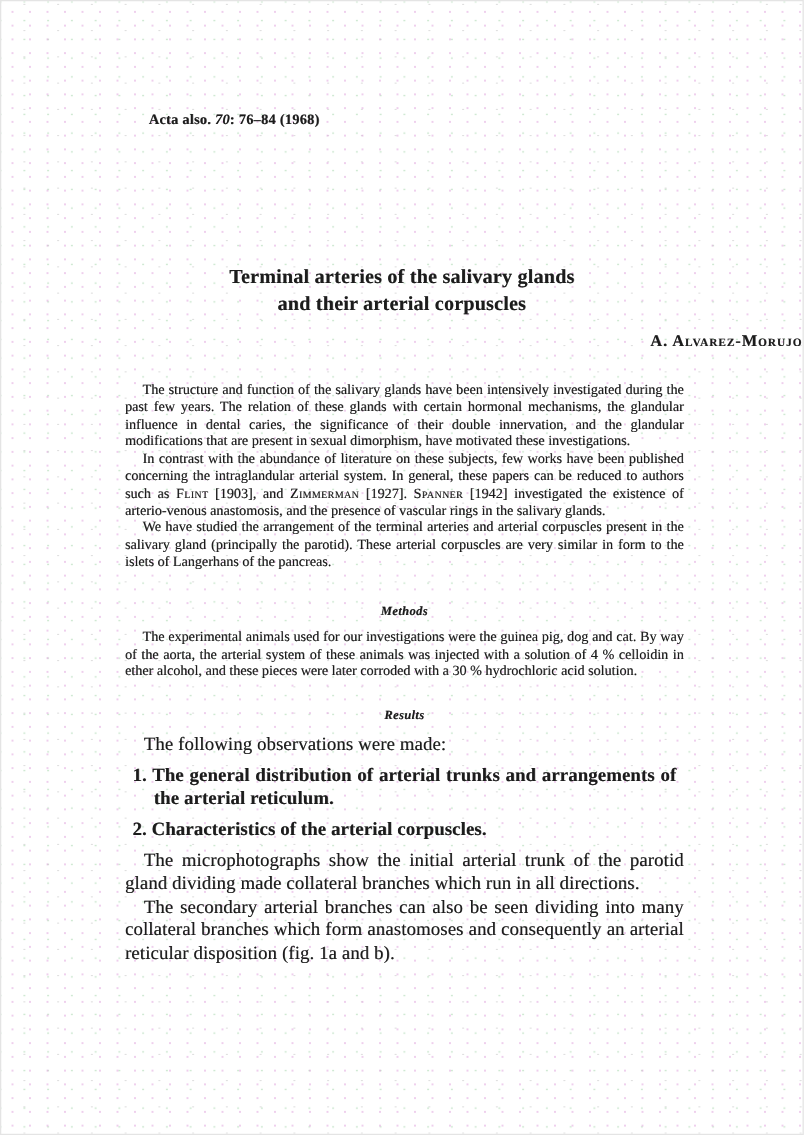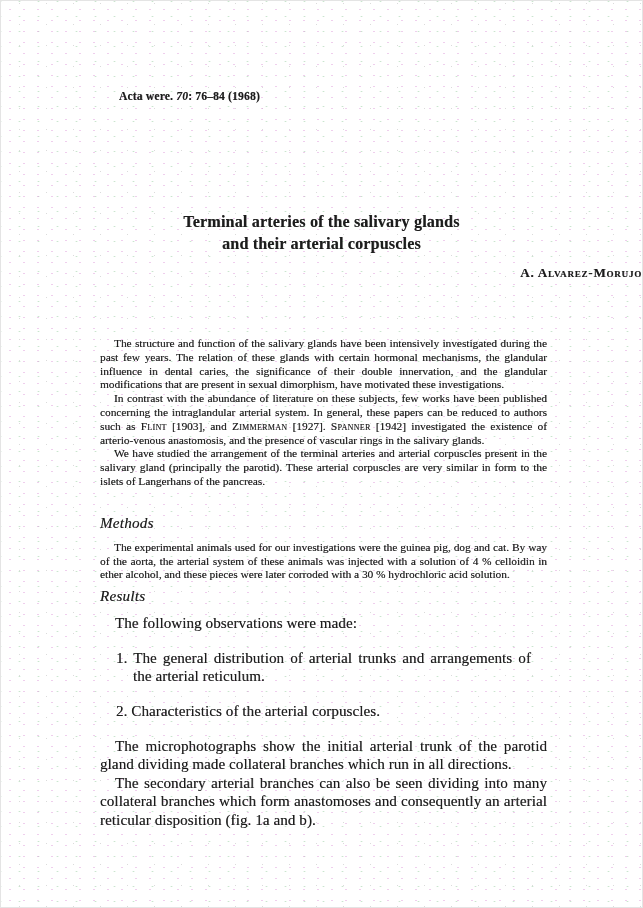--- a/index.html
+++ b/index.html
@@ -70,63 +70,64 @@
     text-align: right;
     font-size: 13px;
     font-variant: small-caps;
     letter-spacing: 0.8px;
     font-weight: 700;
   }
 
   .body-column {
     position: absolute;
     left: 99px;
-    top: 336px;
+    top: 305px;
     width: 447px;
   }
 
   .intro-text, .methods-text {
     font-size: 11.3px;
     line-height: 13.8px;
     text-align: justify;
   }
   .para { margin: 0; text-indent: 14px; }
 
   .sc { font-variant: small-caps; letter-spacing: 0.3px; }
 
   .section-heading {
     margin: 26px 0 9px 0;
-    text-align: left;
-    font-size: 15px;
+    text-align: center;
+    font-size: 10px;
     font-style: italic;
-    font-weight: 400;
+    font-weight: 700;
     letter-spacing: 0.3px;
   }
-  .section-heading.results-gap { margin-top: 6px; }
+  .section-heading.results-gap { margin-top: 22px; }
 
   .results-text {
     font-size: 15px;
     line-height: 18.6px;
     text-align: justify;
     letter-spacing: 0.1px;
   }
   .results-text .para { text-indent: 15px; }
   .list-item {
-    margin: 16px;
+    margin: 6px;
     padding-left: 17px;
     text-indent: -17px;
+    font-weight: bold;
   }
 </style>
 </head>
 <body>
 
 <div class="page">
 
   <div class="citation">
-    <span>Acta were. </span><span class="vol">70</span><span>: 76–84 (1968)</span>
+    <span>Acta also. </span><span class="vol">70</span><span>: 76–84 (1968)</span>
   </div>
 
 
   <h1 class="title-block">
     <div>Terminal arteries of the salivary glands</div>
     <div>and their arterial corpuscles</div>
   </h1>
 
   <div class="author">A. Alvarez-Morujo</div>
 

